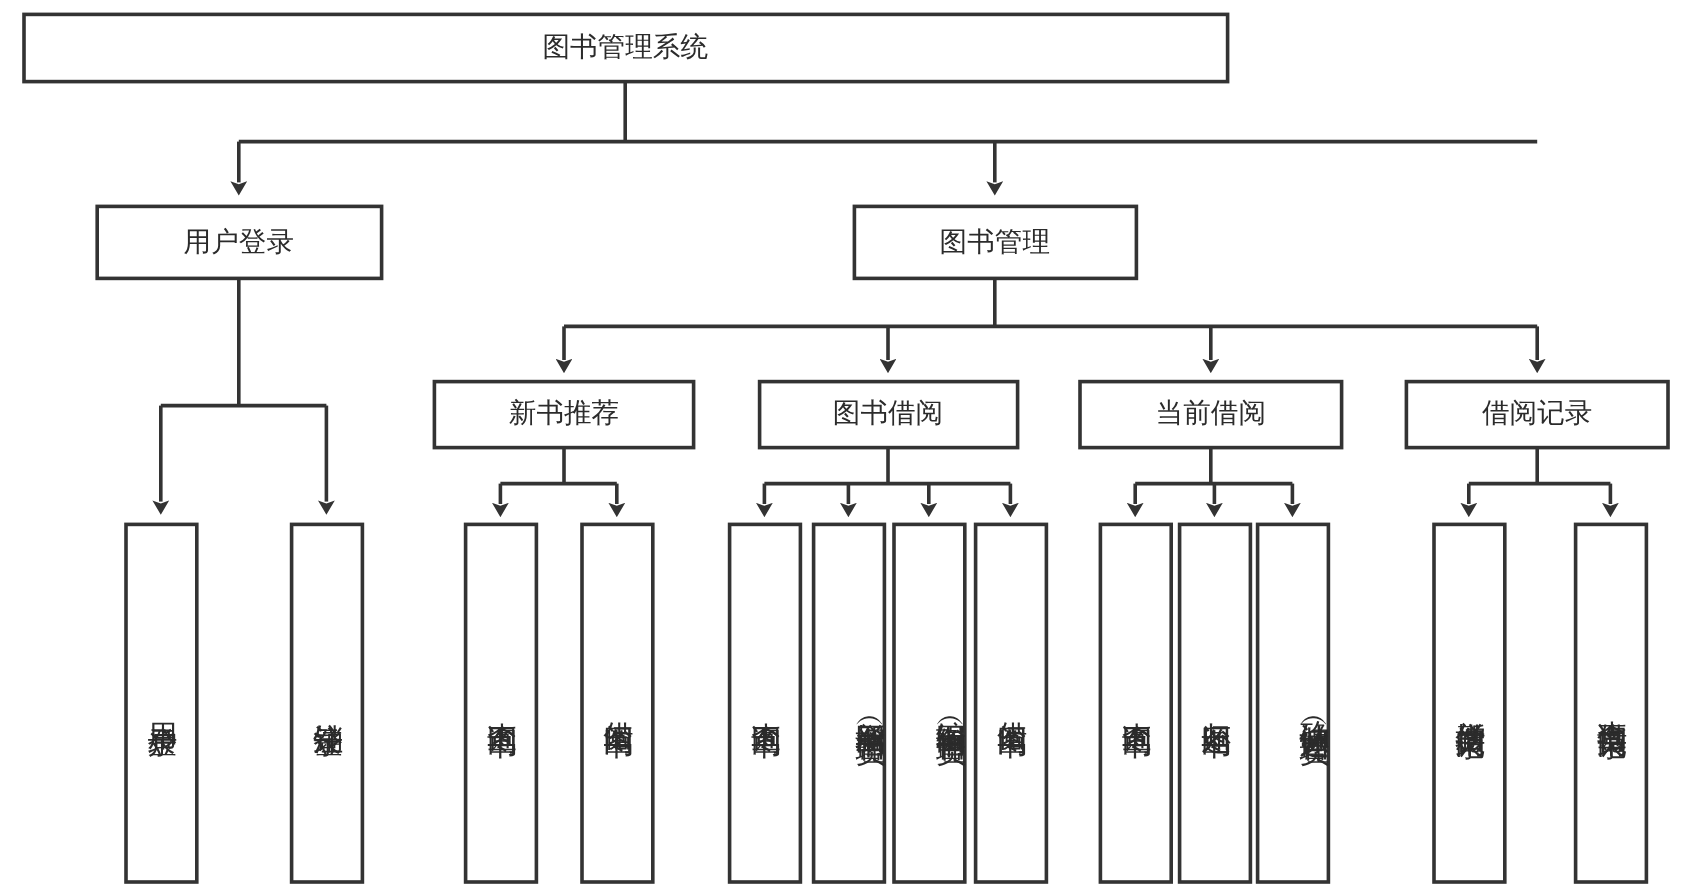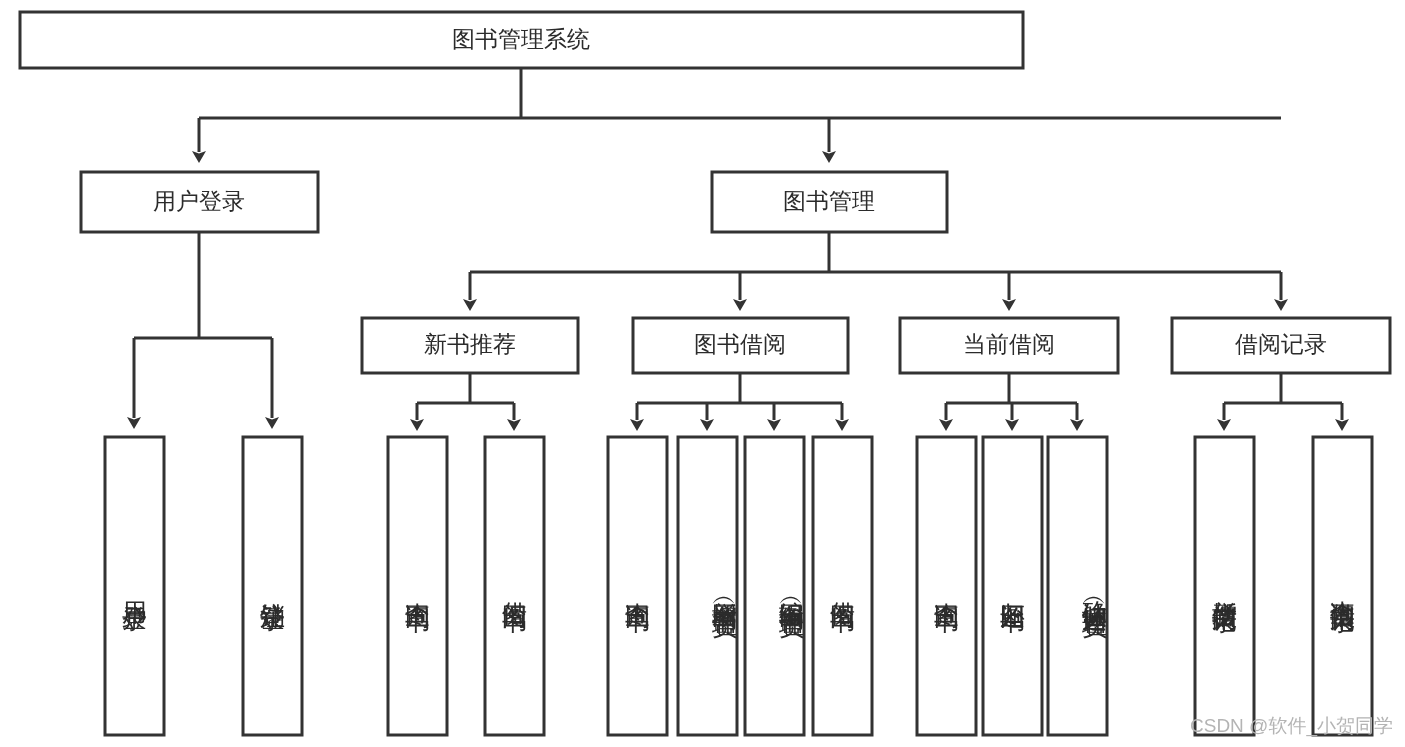--- a/index.html
+++ b/index.html
@@ -193,15 +193,14 @@
   <div class="vlabel" style="left:745px; top:437px; width:59px; height:298px; align-items:flex-start; padding-top:8px; box-sizing:border-box;">编辑图书（管理员）</div>
   <div class="vlabel" style="left:813px; top:437px; width:59px; height:298px;">借阅图书</div>
 
   <div class="vlabel" style="left:917px; top:437px; width:59px; height:298px;">查询图书</div>
   <div class="vlabel" style="left:983px; top:437px; width:59px; height:298px;">归还图书</div>
   <div class="vlabel" style="left:1048px; top:437px; width:59px; height:298px; align-items:flex-start; padding-top:8px; box-sizing:border-box;">确认归还（管理员）</div>
 
   <div class="vlabel" style="left:1195px; top:437px; width:59px; height:298px;">新增借阅记录</div>
   <div class="vlabel" style="left:1313px; top:437px; width:59px; height:298px;">查询借阅记录</div>
 
-  <div class="watermark" style="left:1190px; top:713px;">CSDN @软件_小贺同学</div>
 
 </div>
 
 </body></html>

